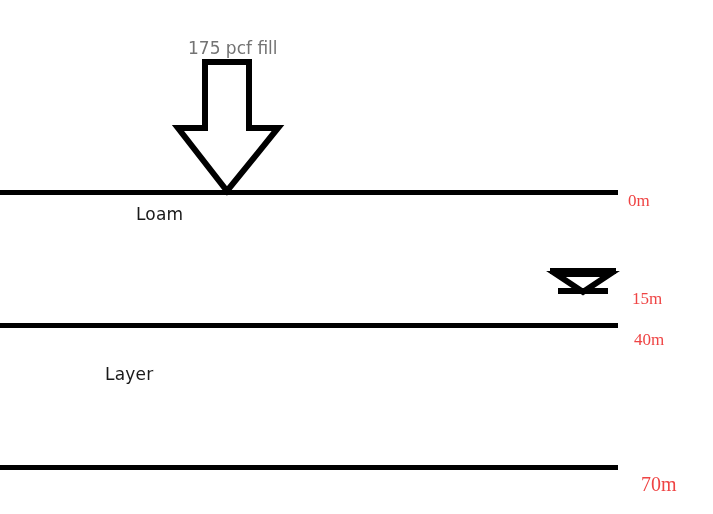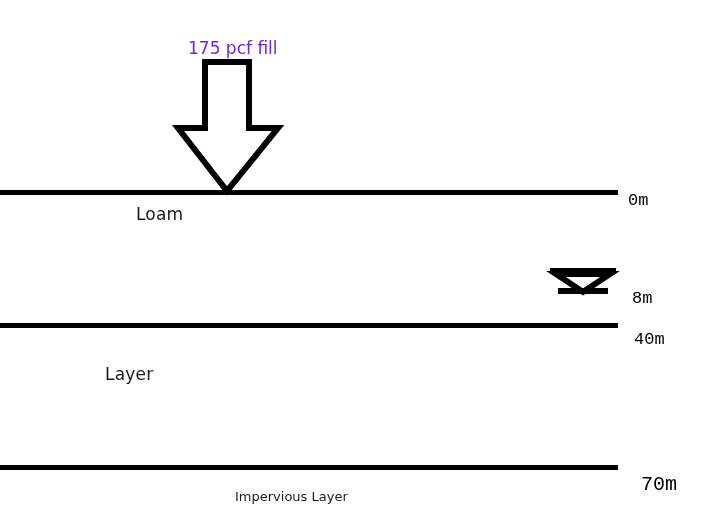--- a/index.html
+++ b/index.html
@@ -26,31 +26,31 @@
   .soil-label {
     position: absolute;
     color: #1a1a1a;
     font-size: 17px;
     font-family: "DejaVu Sans", sans-serif;
     white-space: nowrap;
     letter-spacing: 0.2px;
   }
   .depth-label {
     position: absolute;
-    color: #000000;
+    color: #ef4444;
     font-size: 17px;
-    font-family: Liberation Mono, monospace;
+    font-family: Liberation Serif, serif;
     white-space: nowrap;
   }
   .depth-label.big {
     font-size: 20px;
   }
   .load-label {
     position: absolute;
-    color: #6d28d9;
+    color: #737373;
     font-size: 17px;
     font-family: "DejaVu Sans", sans-serif;
     white-space: nowrap;
   }
   .base-label {
     position: absolute;
     color: #1a1a1a;
     font-size: 13px;
     font-family: "DejaVu Sans", sans-serif;
     white-space: nowrap;
@@ -82,25 +82,24 @@
       <polygon points="556,274 610,274 583,292" fill="#ffffff" stroke="#000000" stroke-width="6" stroke-linejoin="miter"></polygon>
       <rect x="558" y="288" width="50" height="6" fill="#000000"></rect>
     </g>
   </svg>
 
   <div class="layer-line" style="top:190px; width:618px; height:5px;"></div>
   <div class="depth-label" style="left:628px; top:191px;">0m</div>
 
   <div class="soil-label" style="left:136px; top:204px;">Loam</div>
 
-  <div class="depth-label" style="left:632px; top:289px;">8m</div>
+  <div class="depth-label" style="left:632px; top:289px;">15m</div>
 
   <div class="layer-line" style="top:323px; width:618px; height:5px;"></div>
   <div class="depth-label" style="left:634px; top:330px;">40m</div>
 
   <div class="soil-label" style="left:105px; top:364px;">Layer</div>
 
   <div class="layer-line" style="top:465px; width:618px; height:5px;"></div>
   <div class="depth-label big" style="left:641px; top:473px;">70m</div>
 
-  <div class="base-label" style="left:235px; top:489px;">Impervious Layer</div>
 
 </div>
 
 </body></html>

